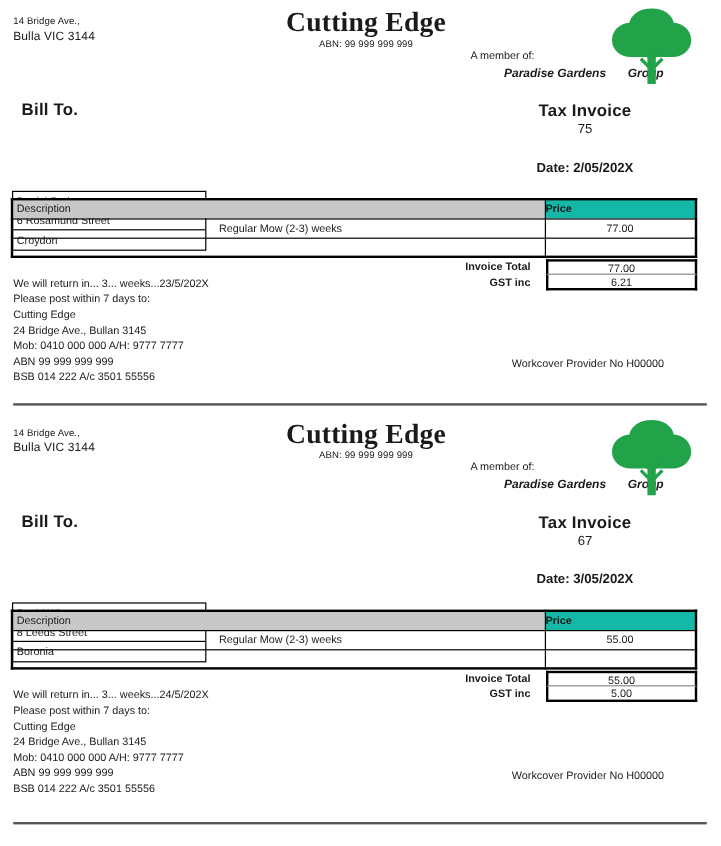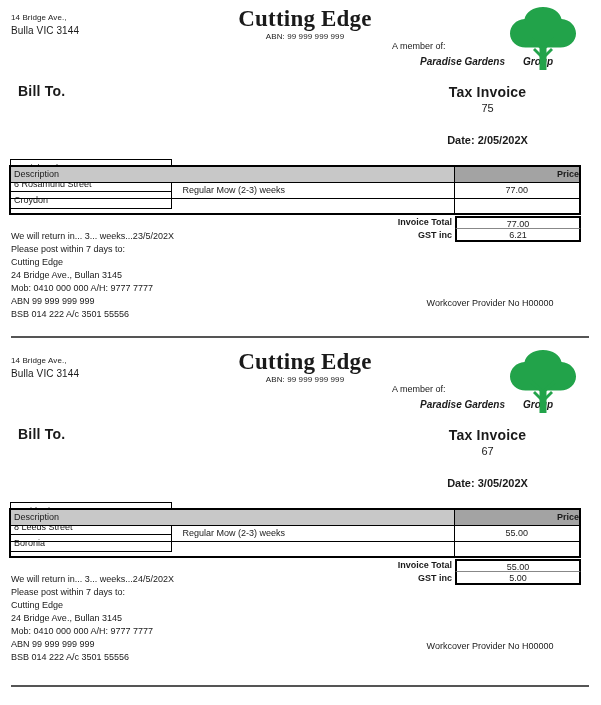--- a/index.html
+++ b/index.html
@@ -160,22 +160,22 @@
     box-sizing: border-box;
   }
   .items-table th.desc-head {
     background: #c8c8c8;
     text-align: left;
     padding-left: 3px;
     font-weight: normal;
     font-size: 9px;
   }
   .items-table th.price-head {
-    background: #a3a3a3;
-    text-align: right;
+    background: #14b8a6;
+    text-align: left;
     font-weight: bold;
     font-size: 9px;
     width: 126px;
   }
   .items-table td.desc-cell {
     text-align: center;
     padding-left: 3px;
   }
   .items-table td.price-cell {
     text-align: center;
@@ -192,21 +192,21 @@
     display: flex;
     align-items: stretch;
     height: 13px;
   }
   .totals-label {
     flex: 1;
     text-align: right;
     font-size: 9px;
     font-weight: bold;
     line-height: 13px;
-    padding-right: 3px;
+    padding-right: 13px;
   }
   .totals-value {
     width: 126px;
     text-align: center;
     font-size: 9px;
     line-height: 13px;
     box-sizing: border-box;
     border-left: 2px solid #000;
     border-right: 2px solid #000;
   }

